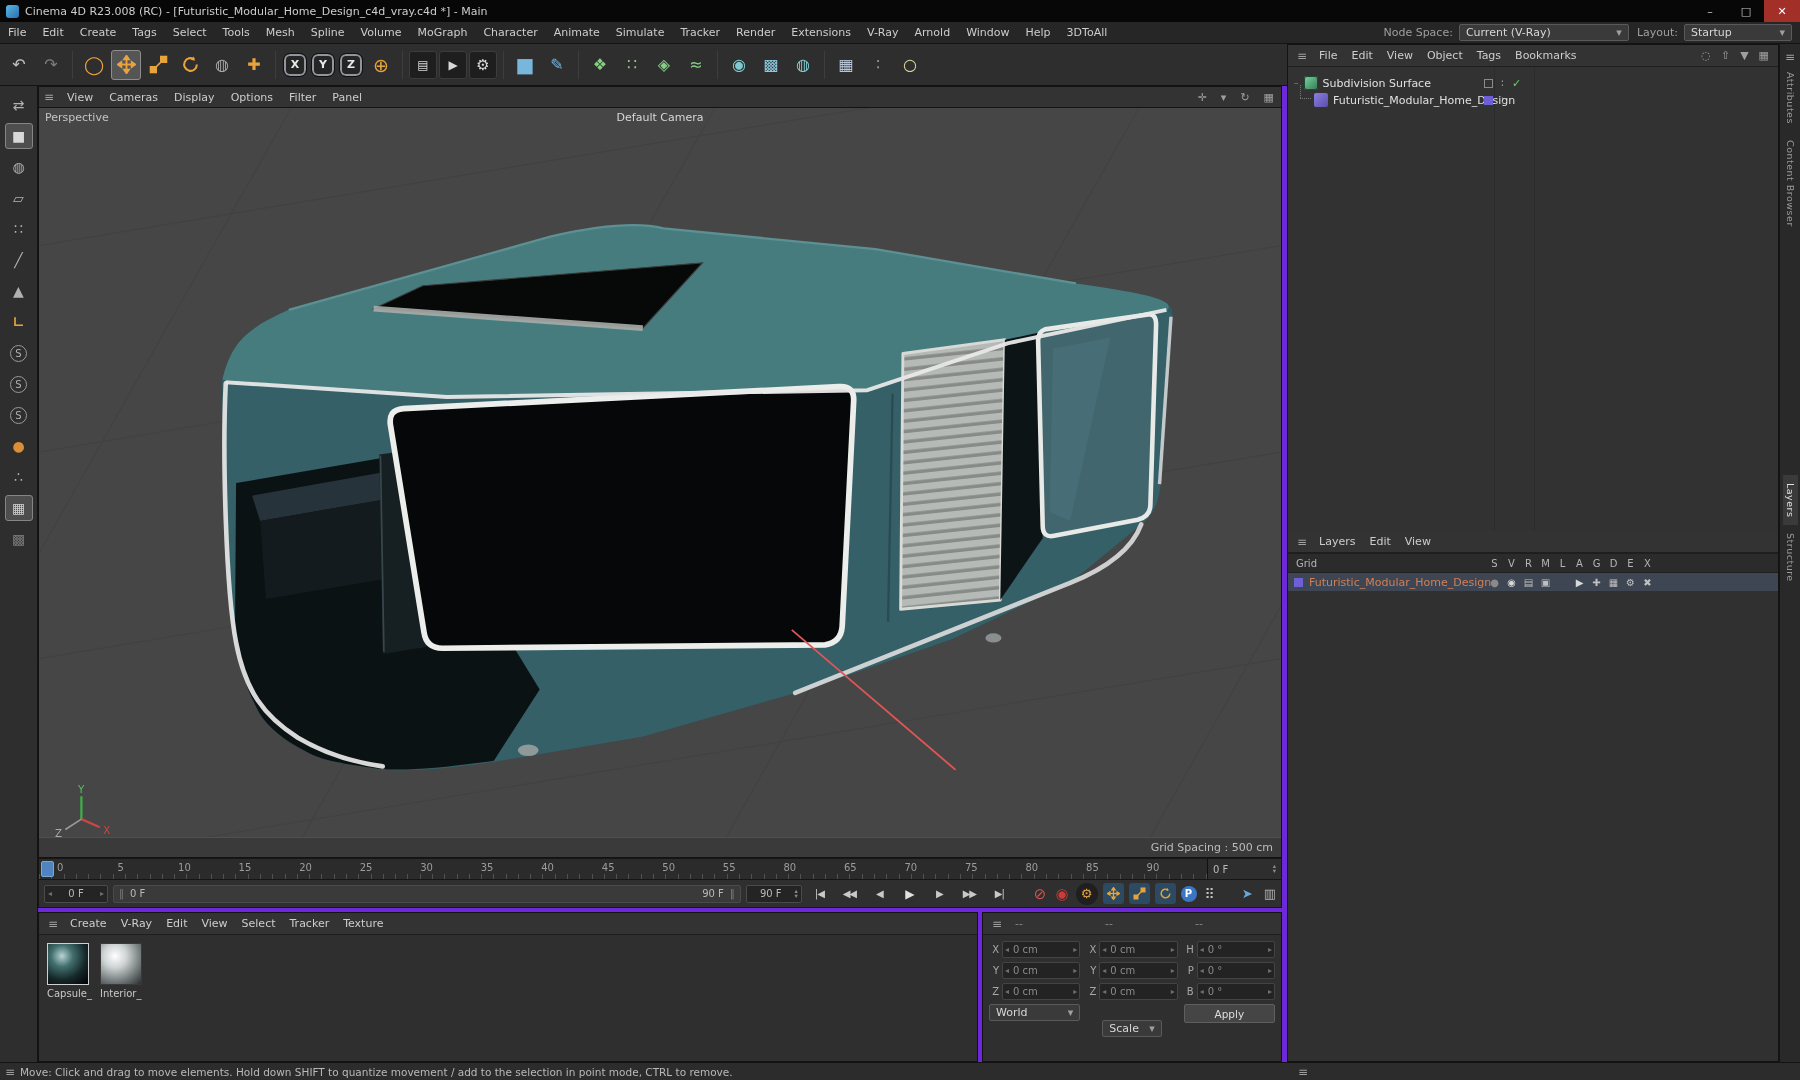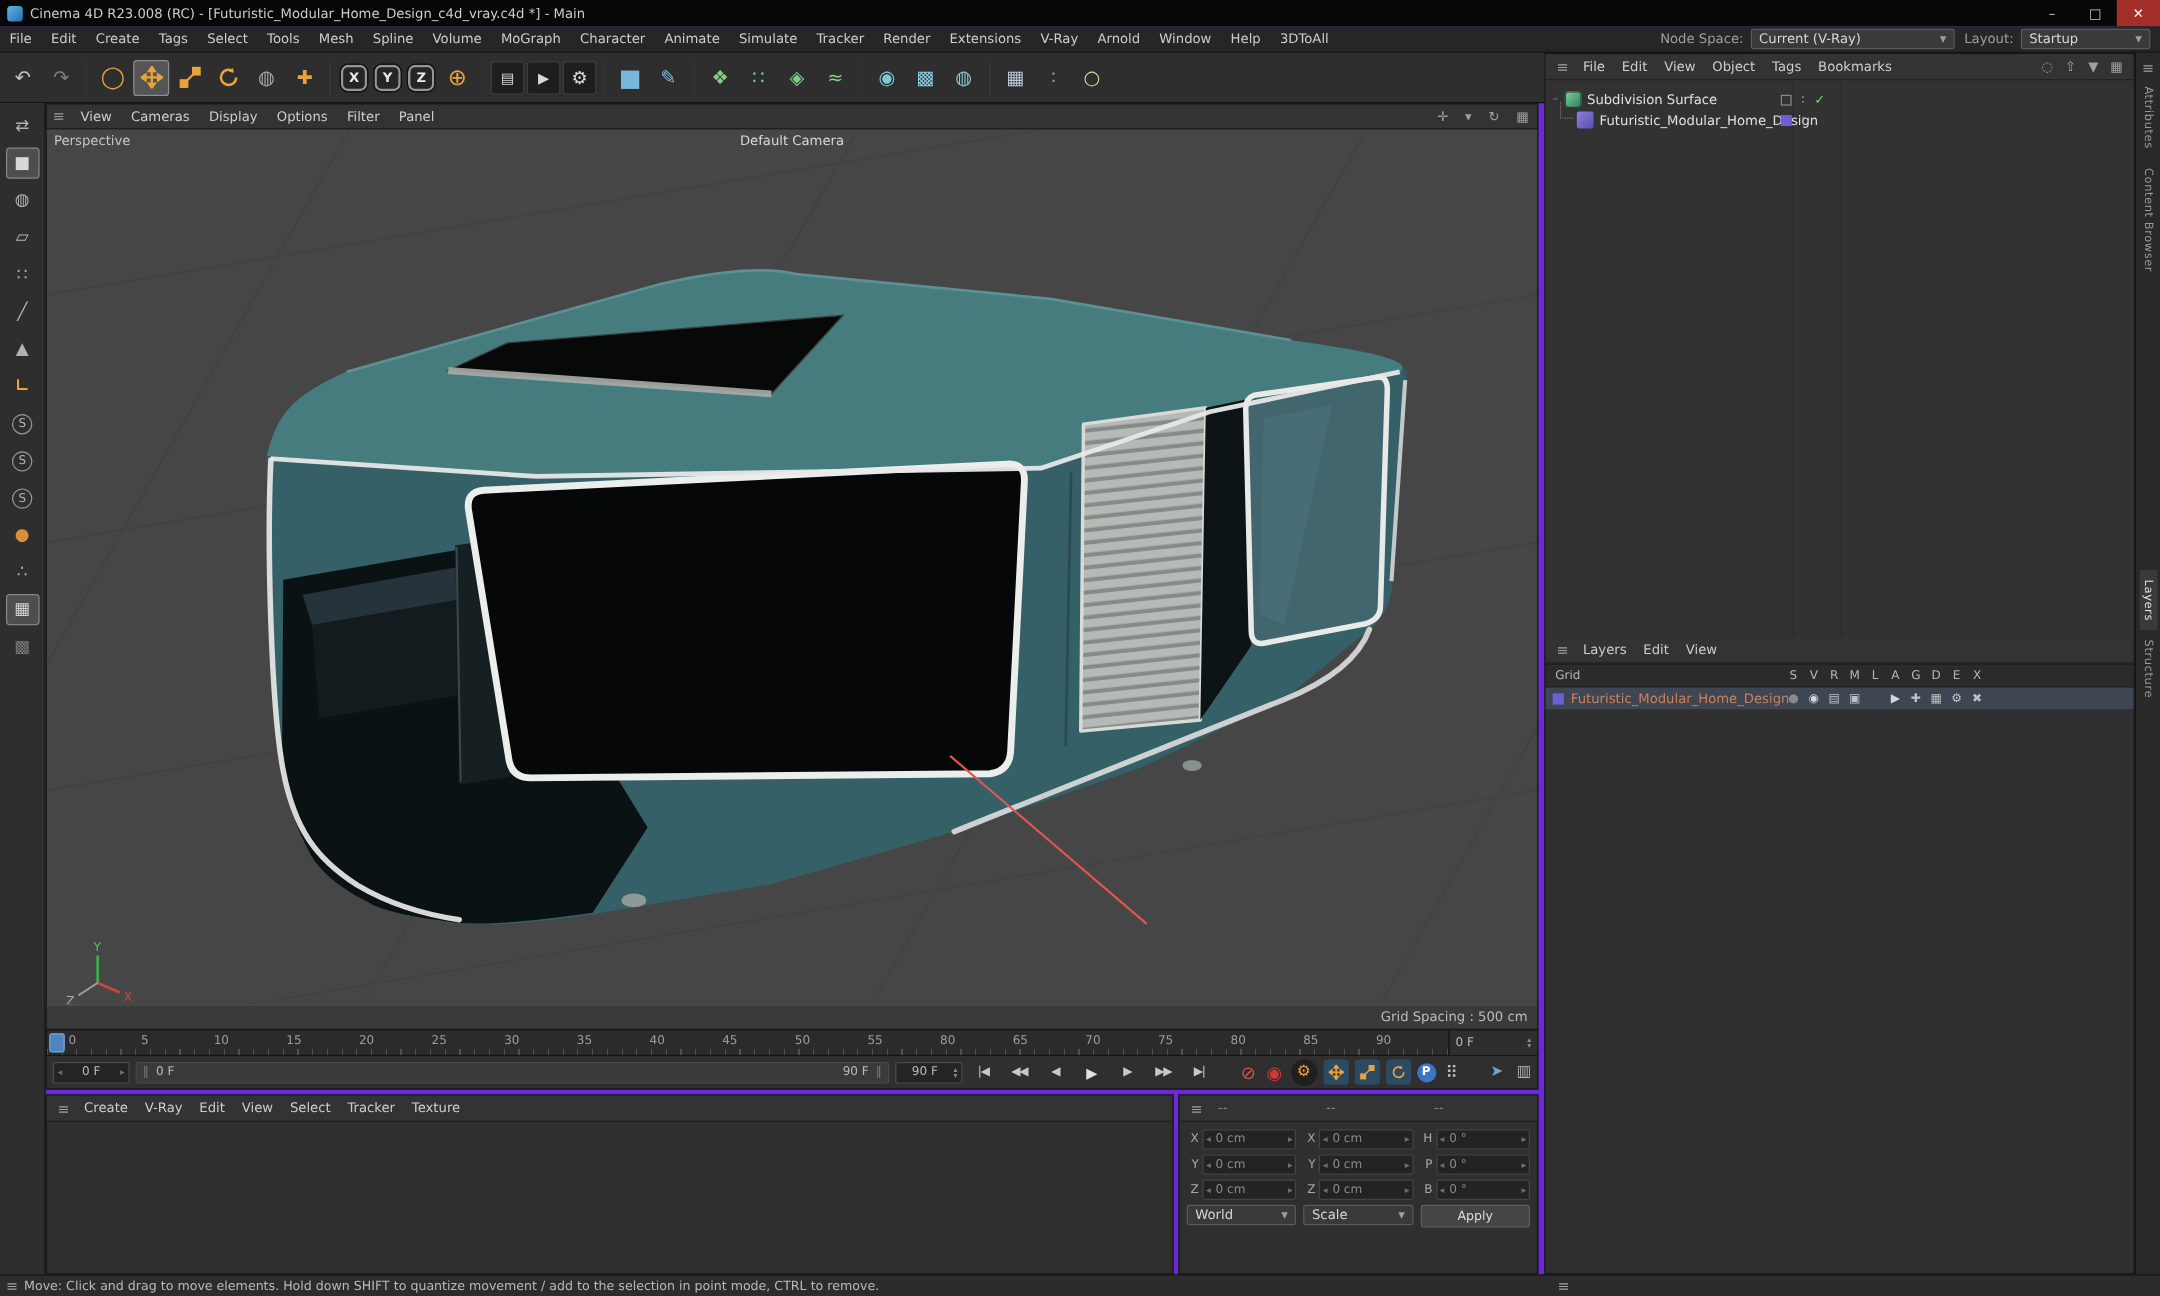--- a/index.html
+++ b/index.html
@@ -390,20 +390,30 @@
     <div class="phead">
       <span class="hamb">≡</span>
       <span class="menu-item">Create</span>
       <span class="menu-item">V-Ray</span>
       <span class="menu-item">Edit</span>
       <span class="menu-item">View</span>
       <span class="menu-item">Select</span>
       <span class="menu-item">Tracker</span>
       <span class="menu-item">Texture</span>
     </div>
+    <div style="display:flex;gap:8px;padding:8px">
+      <div style="text-align:left">
+        <div class="mat-thumb sel sphere1"></div>
+        <div class="mat-label">Capsule_</div>
+      </div>
+      <div style="text-align:left">
+        <div class="mat-thumb sphere2"></div>
+        <div class="mat-label">Interior_</div>
+      </div>
+    </div>
   </div>
 
   <div class="panel" style="left:982px;top:912px;width:300px;height:150px">
     <div class="phead">
       <span class="hamb">≡</span>
       <span style="flex:1;color:#8a8a8a;padding-left:8px">--</span>
       <span style="flex:1;color:#8a8a8a;padding-left:8px">--</span>
       <span style="flex:1;color:#8a8a8a;padding-left:8px">--</span>
     </div>
     <div style="display:grid;grid-template-columns:repeat(3,1fr);gap:4px 6px;padding:6px">
@@ -476,21 +486,21 @@
           <div class="cfield">
             <span class="spin">◂</span>
             <span class="cval">0 °</span>
             <span class="spin">▸</span>
           </div>
         </div>
       <div class="dd" style="width:auto;margin:0">
           <span>World</span>
           <span style="margin-left:auto;color:#9f9f9f">▾</span>
         </div>
-      <div class="dd" style="width:auto;margin:0">
+      <div class="dd" style="width:auto;margin:16px">
           <span>Scale</span>
           <span style="margin-left:auto;color:#9f9f9f">▾</span>
         </div>
       <div class="applybtn">Apply</div>
     </div>
   </div>
 
   <div class="panel" style="left:1287px;top:44px;width:492px;height:1018px;background:#303030">
     <div class="phead">
       <span class="hamb">≡</span>

